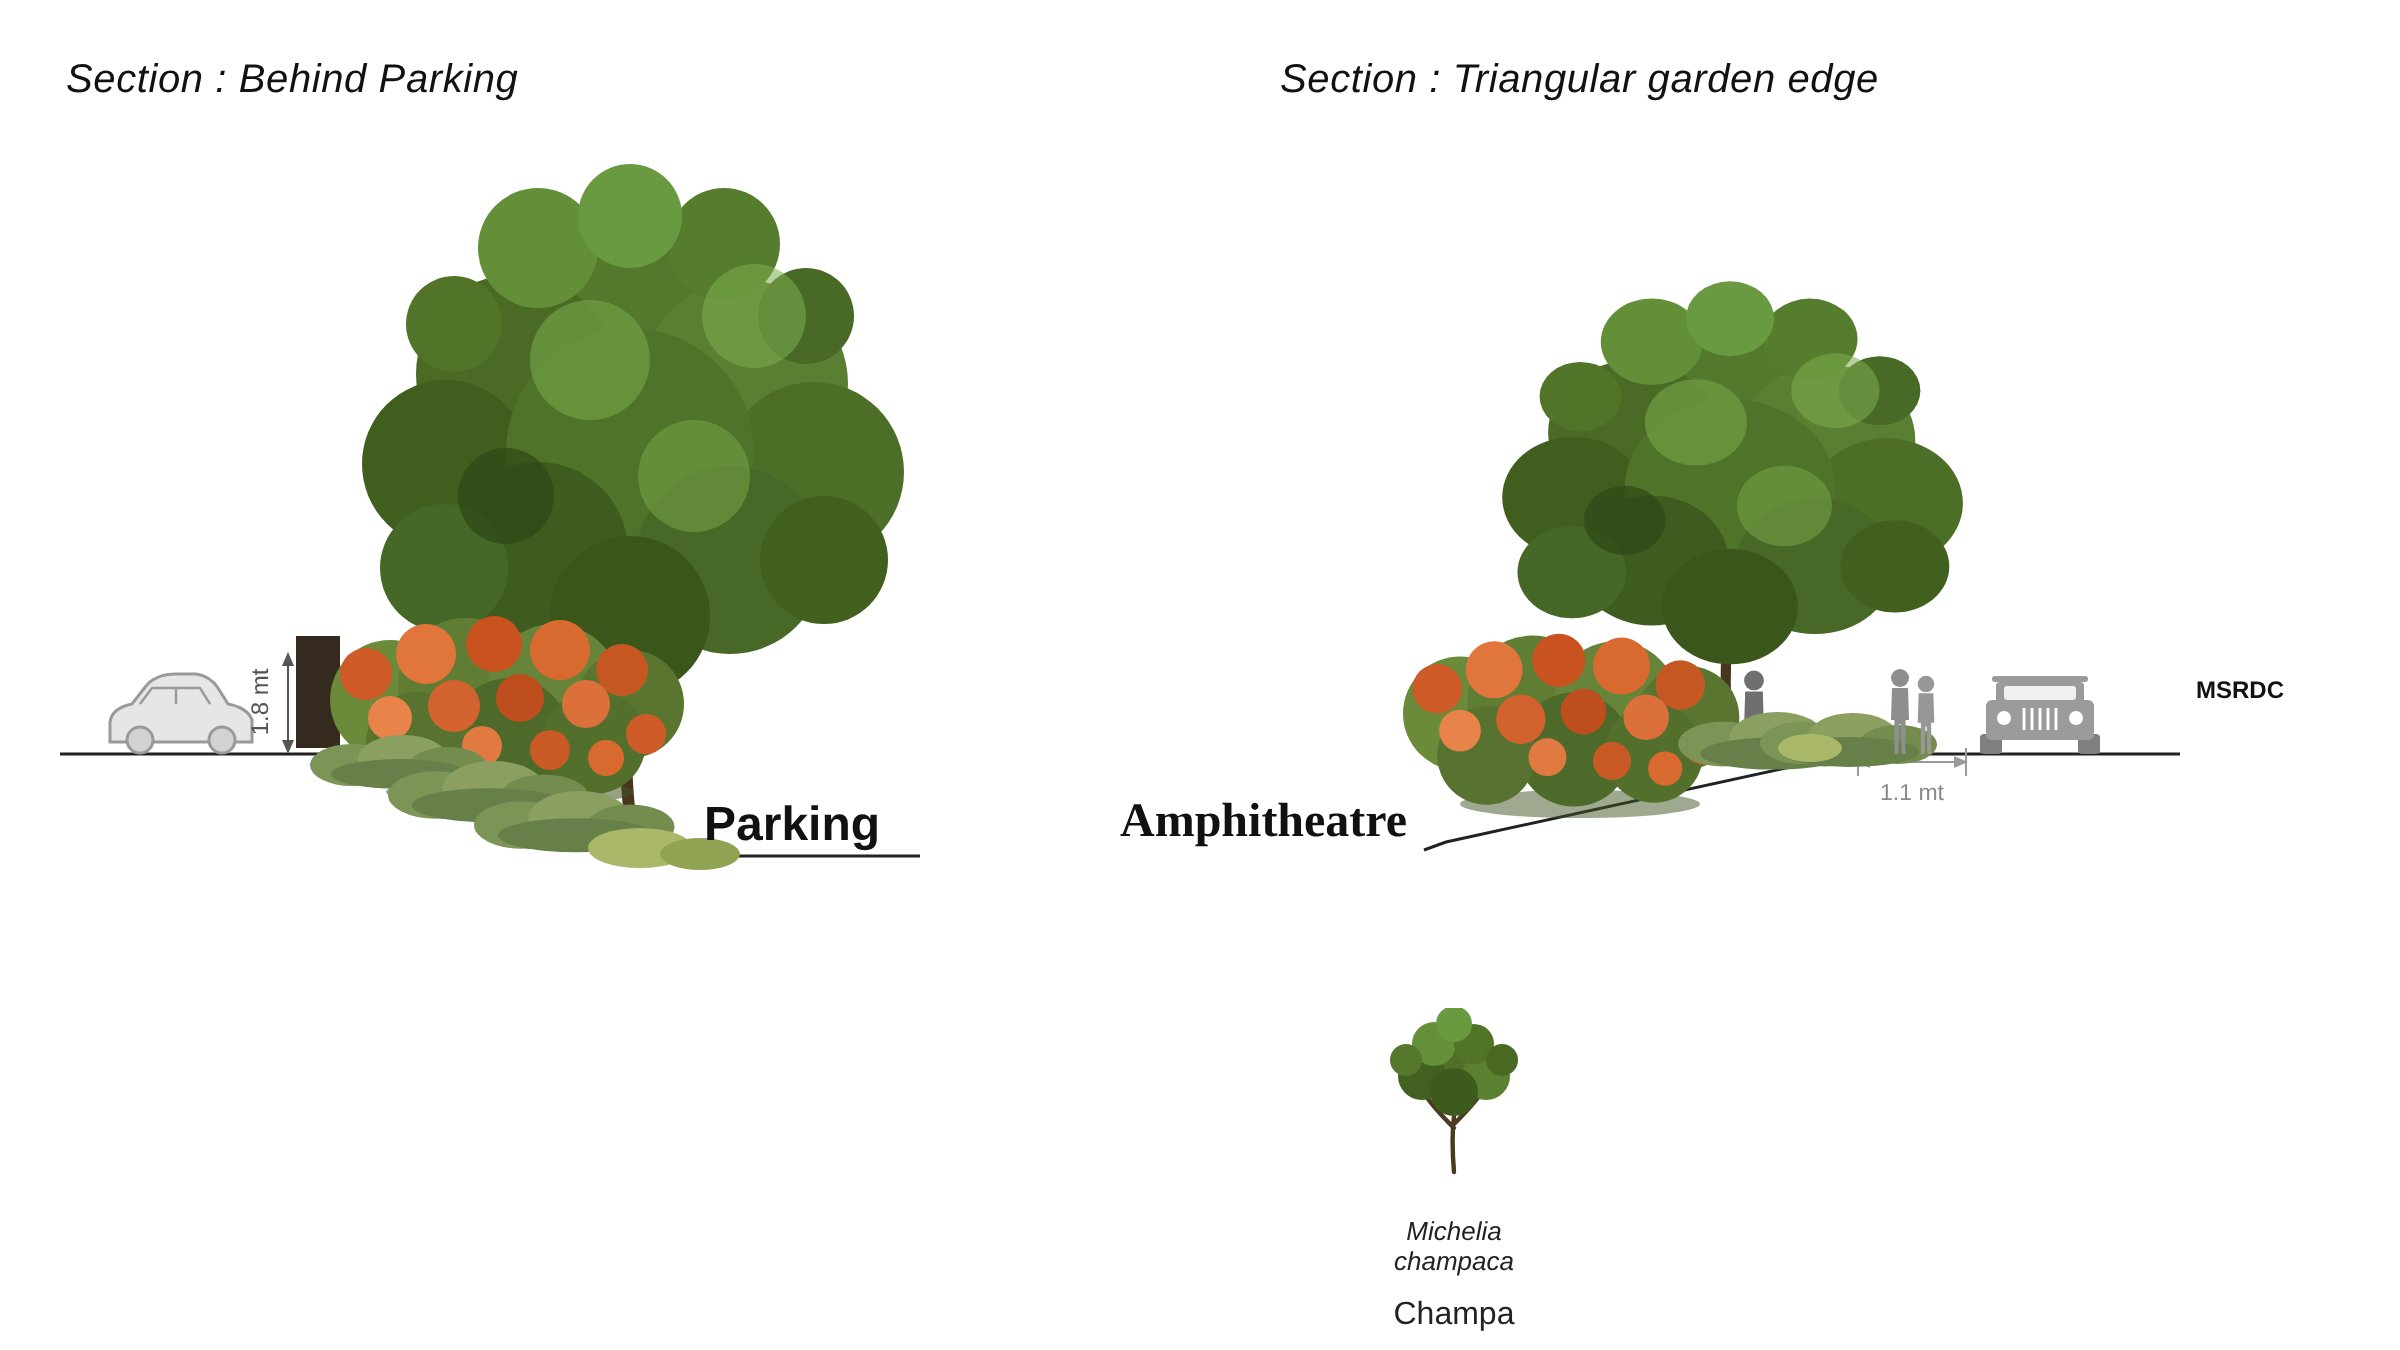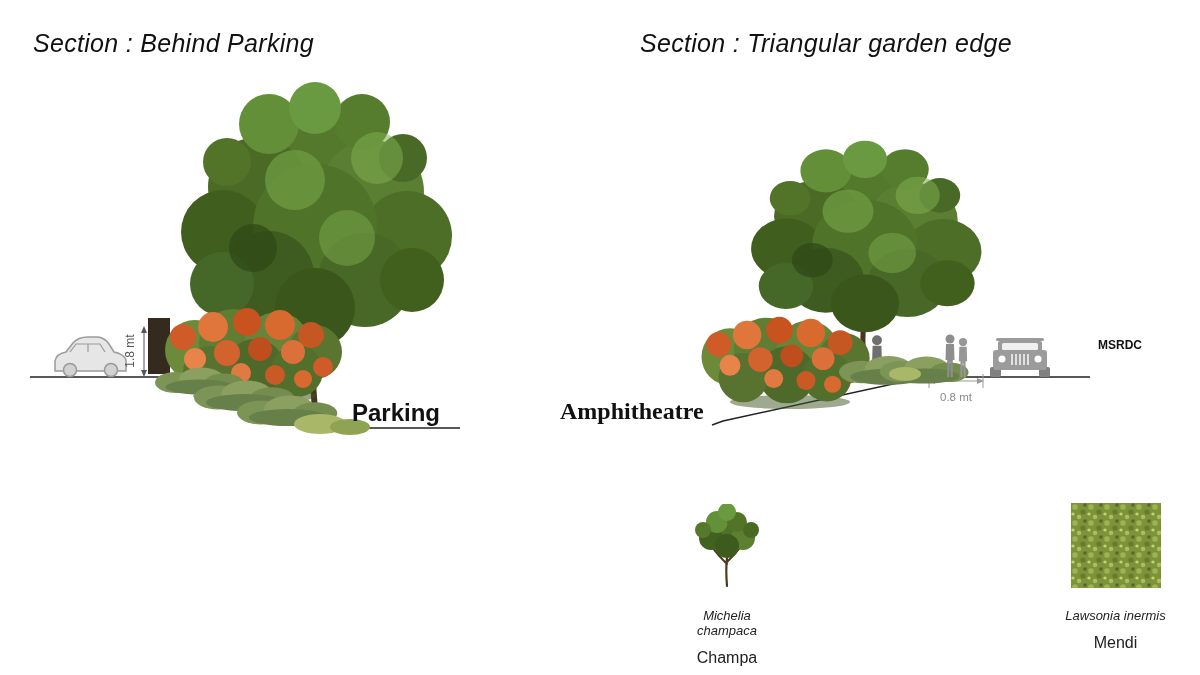--- a/index.html
+++ b/index.html
@@ -1,21 +1,21 @@
 <!DOCTYPE html>
 <html><head>
 <meta charset="utf-8">
 <style>
   html,body{margin:0;padding:0;background:#ffffff;}
   .canvas{
     position:relative;width:1200px;height:675px;background:#ffffff;
     font-family:"Liberation Sans",sans-serif;color:#1a1a1a;overflow:hidden;
   }
   .section-title{
-    position:absolute;font-size:25px;font-style:italic;font-weight:500;
+    position:absolute;font-size:20px;font-style:italic;font-weight:500;
     letter-spacing:.3px;color:#111;white-space:nowrap;
   }
   .title-left{left:33px;top:29px;}
   .title-right{left:640px;top:29px;text-align:right;}
   .diagram{position:absolute;}
   .diag-left{left:20px;top:80px;}
   .diag-right{left:555px;top:80px;}
   .area-label{
     position:absolute;font-weight:bold;font-size:24px;color:#111;white-space:nowrap;
   }
@@ -185,21 +185,21 @@
     <ellipse cx="350" cy="294" rx="16" ry="7" fill="#a9b868"></ellipse>
     <use href="#person" transform="translate(395,297)" style="color:#8e8e8e"></use>
     <use href="#person" transform="translate(408,297) scale(0.92)" style="color:#979797"></use>
     <use href="#jeep" transform="translate(465,297)"></use>
   </svg>
 
   <div class="area-label label-parking">Parking</div>
   <div class="area-label label-amphitheatre">Amphitheatre</div>
   <div class="area-label label-msrdc">MSRDC</div>
   <div class="dim-label dim-vert">1.8 mt</div>
-  <div class="dim-label dim-horiz">0.8 mt</div>
+  <div class="dim-label dim-horiz">1.1 mt</div>
 
   <div class="legend-item li-1">
     <div class="thumb-wrap">
       <svg width="76" height="84" viewBox="0 0 76 84">
         <path d="M38,82 C37,70 37,62 38,54 M38,60 C32,54 28,50 24,44 M38,58 C44,52 48,48 52,42" stroke="#4b3a22" stroke-width="2.2" fill="none" stroke-linecap="round"></path>
         <circle cx="38" cy="28" r="19" fill="#4f7026"></circle>
         <circle cx="22" cy="34" r="12" fill="#42601f"></circle>
         <circle cx="54" cy="34" r="12" fill="#5a8030"></circle>
         <circle cx="28" cy="18" r="11" fill="#639038"></circle>
         <circle cx="48" cy="18" r="10" fill="#527428"></circle>
@@ -208,23 +208,14 @@
         <circle cx="62" cy="26" r="8" fill="#4a6a24"></circle>
         <circle cx="38" cy="8" r="9" fill="#6a9a40"></circle>
       </svg>
     </div>
     <div class="latin">Michelia champaca</div>
     <div class="common">Champa</div>
   </div>
 
 
 
-  <div class="legend-item li-4">
-    <div class="thumb-wrap">
-      <svg width="90" height="85" viewBox="0 0 90 85">
-        <rect width="90" height="85" fill="url(#lawsonia-pattern)"></rect>
-      </svg>
-    </div>
-    <div class="latin">Lawsonia inermis</div>
-    <div class="common">Mendi</div>
-  </div>
 
 </div>
 
 </body></html>

